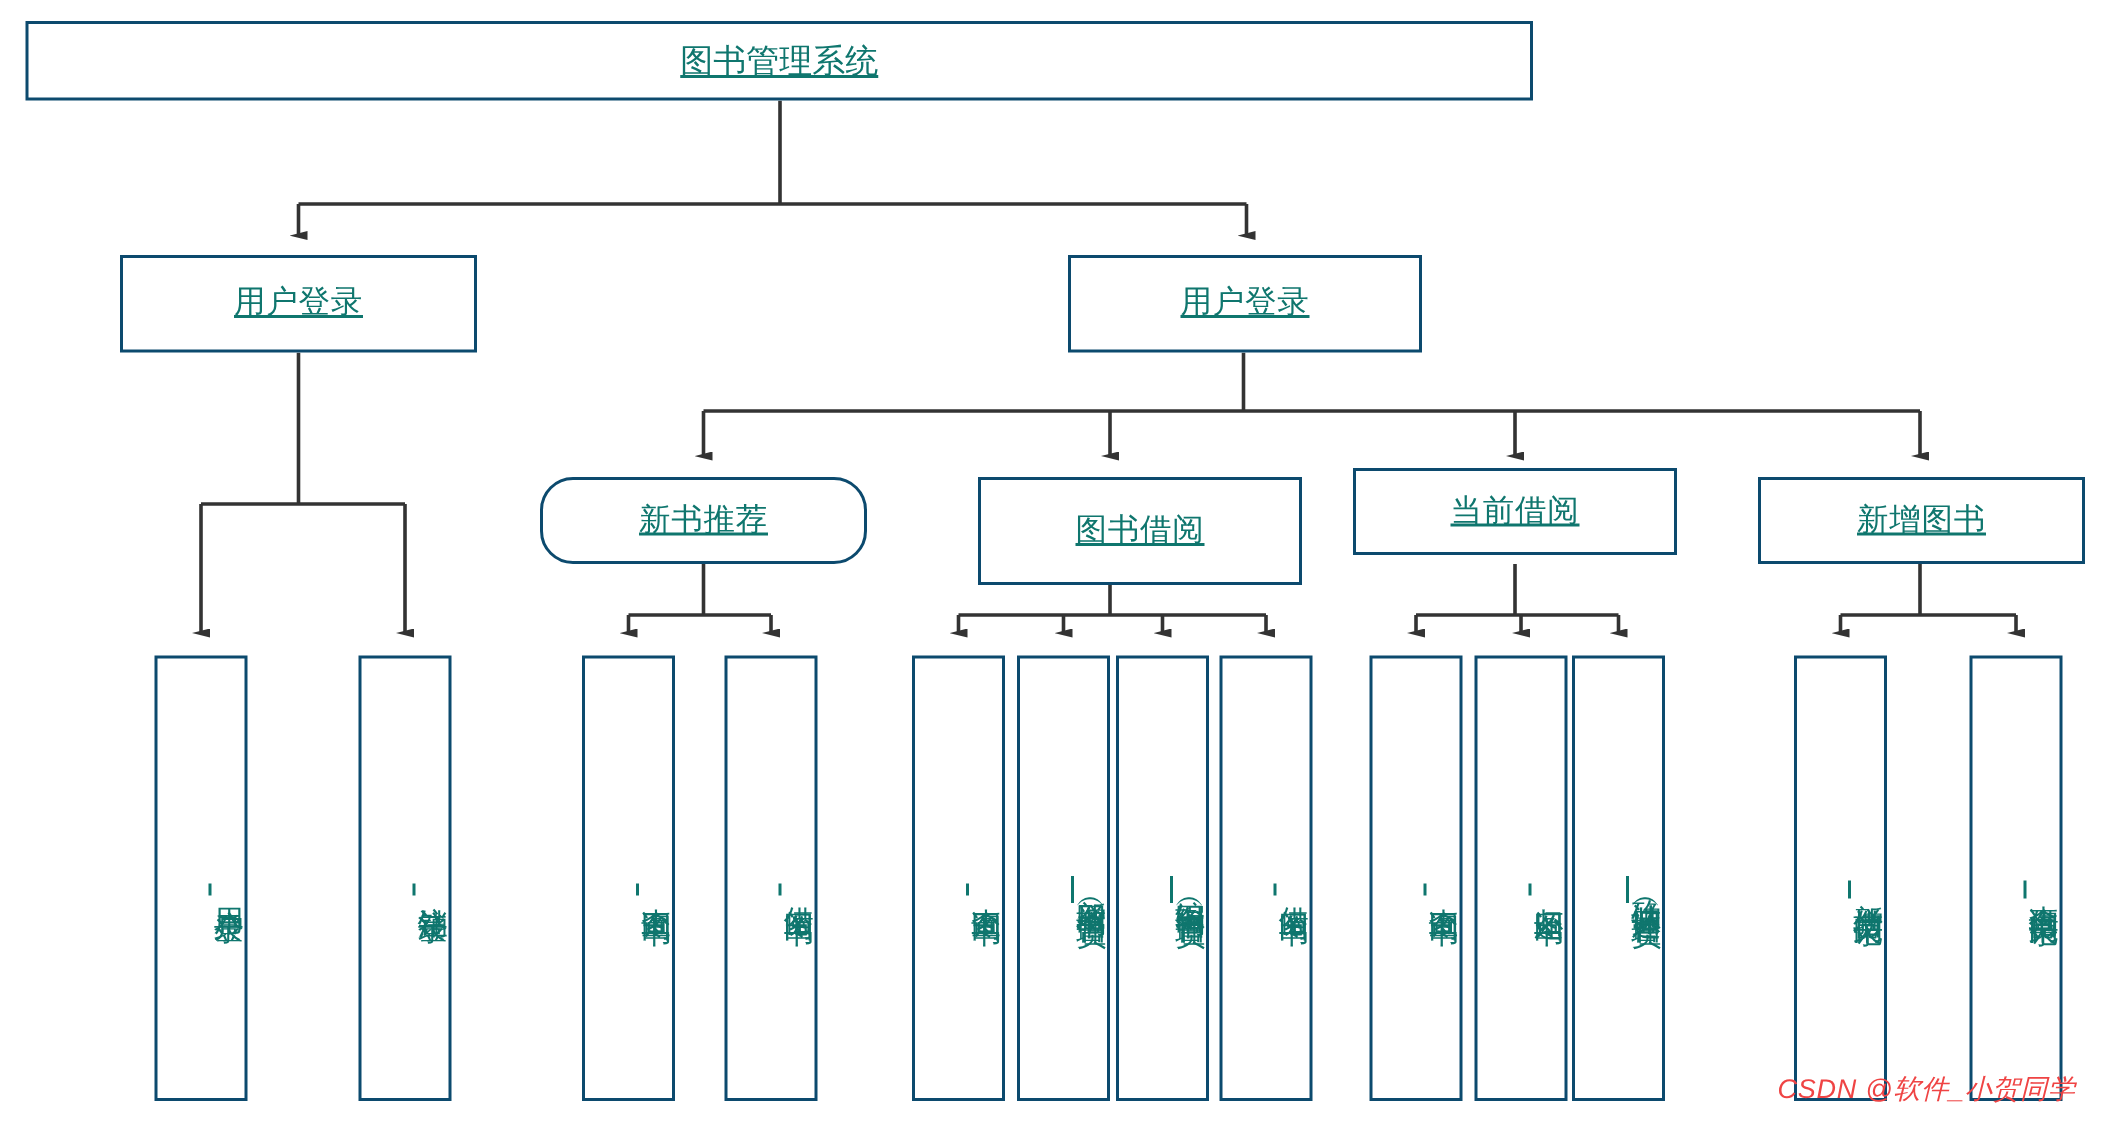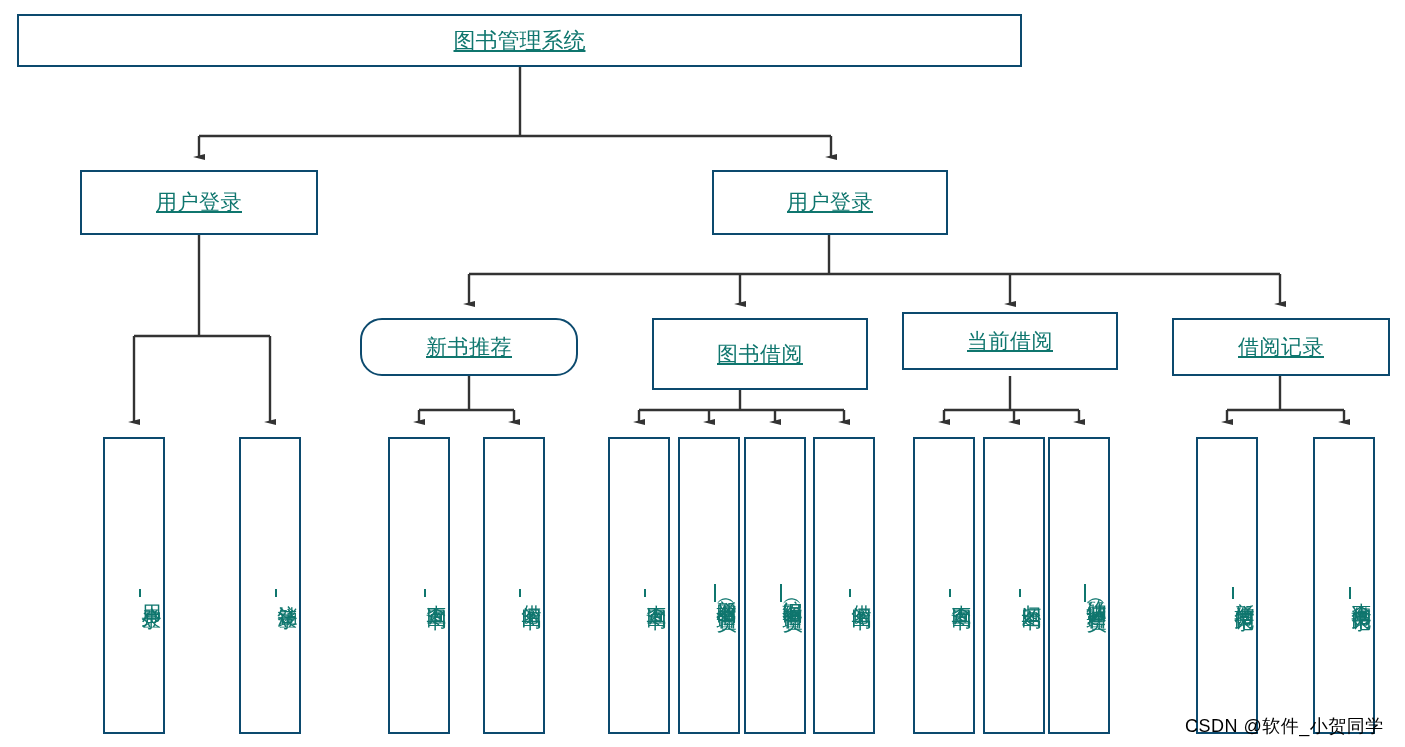--- a/index.html
+++ b/index.html
@@ -54,23 +54,24 @@
     letter-spacing: 2px;
   }
   .node.v span {
     display: block;
   }
   .watermark {
     position: absolute;
     left: 1185px;
     top: 714px;
     font-size: 18px;
-    color: #000000;
+    color: #ef4444;
     white-space: nowrap;
     letter-spacing: 0.5px;
+    font-style: italic;
   }
 </style>
 </head>
 <body>
 
 <div id="canvas">
 
   <svg class="wires" viewBox="0 0 1405 747" xmlns="http://www.w3.org/2000/svg">
     <defs>
       <marker id="arrow" markerWidth="10" markerHeight="12" refX="3" refY="6" orient="auto" markerUnits="userSpaceOnUse">
@@ -135,21 +136,21 @@
   <div class="node h" style="left:360px; top:318px; width:218px; height:58px;border-radius:22px;">
     <span>新书推荐</span>
   </div>
   <div class="node h" style="left:632px; top:318px; width:216px; height:72px;margin-left:20px;">
     <span>图书借阅</span>
   </div>
   <div class="node h" style="left:902px; top:312px; width:216px; height:58px;">
     <span>当前借阅</span>
   </div>
   <div class="node h" style="left:1172px; top:318px; width:218px; height:58px;">
-    <span>借阅记录</span>
+    <span>新增图书</span>
   </div>
 
   <div class="node v" style="left:103px; top:437px; width:62px; height:297px;">
     <span>用户登录</span>
   </div>
   <div class="node v" style="left:239px; top:437px; width:62px; height:297px;">
     <span>注销登录</span>
   </div>
 
   <div class="node v" style="left:388px; top:437px; width:62px; height:297px;">

